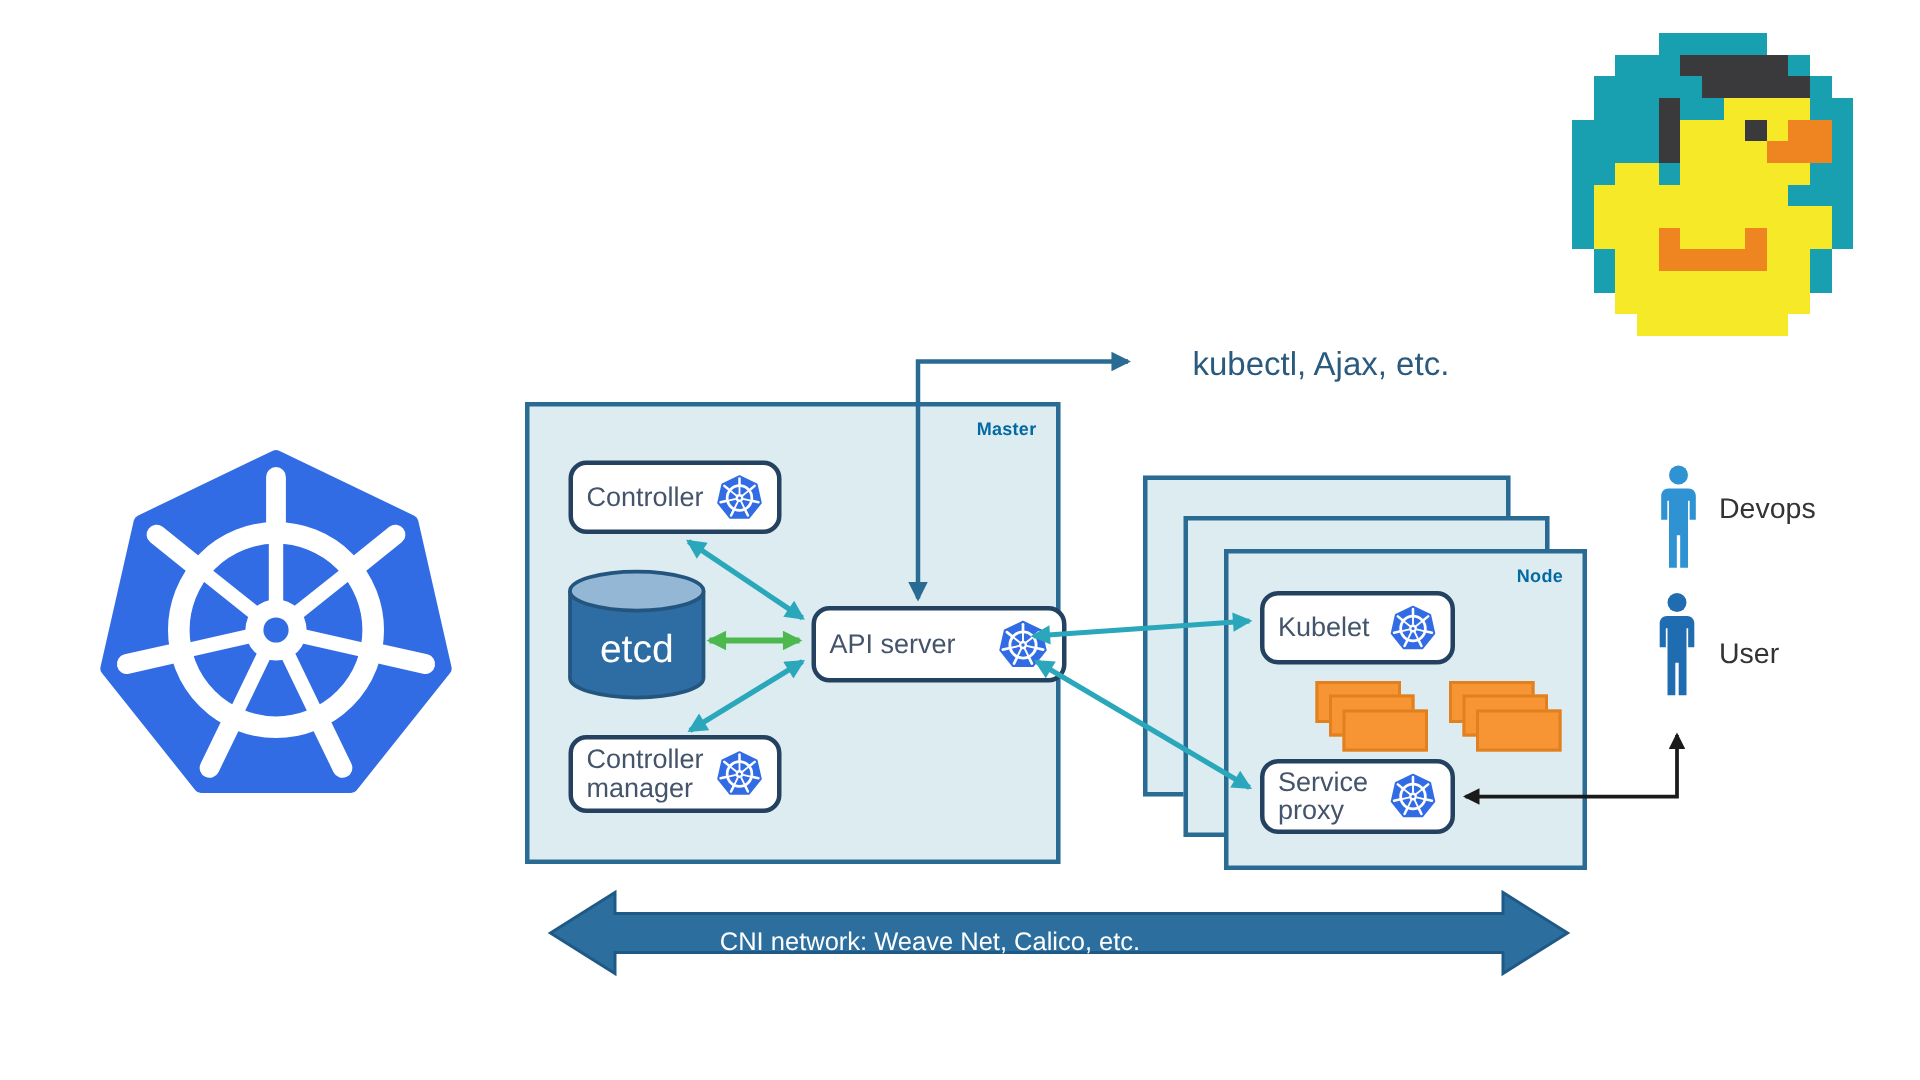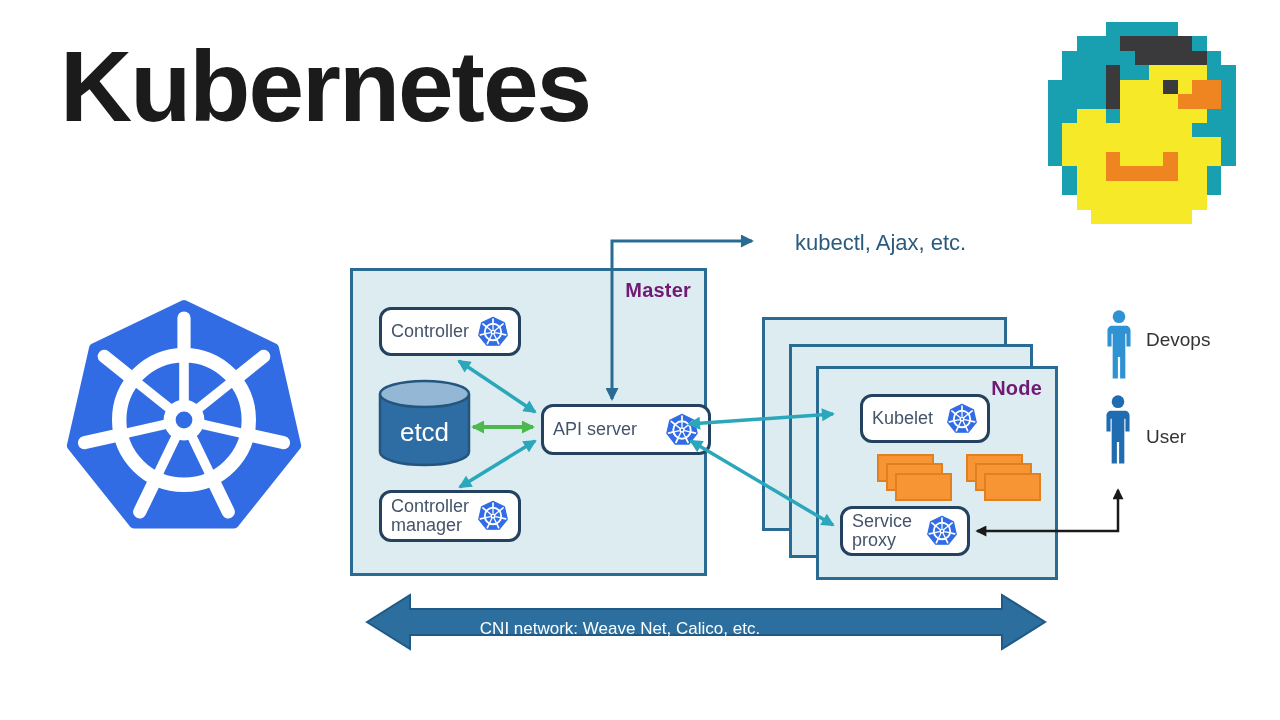--- a/index.html
+++ b/index.html
@@ -17,33 +17,33 @@
   .duck{position:absolute;left:1048px;top:22px;width:202px;height:202px;}
   .duck svg{shape-rendering:crispEdges;}
 
   
   .panel{position:absolute;background:var(--panel-fill);border:3px solid var(--panel-border);
          box-sizing:border-box;}
   .master{left:350px;top:268px;width:357px;height:308px;}
   .node-back{left:762px;top:317px;width:245px;height:214px;}
   .node-mid{left:789px;top:344px;width:244px;height:214px;}
   .node-front{left:816px;top:366px;width:242px;height:214px;}
-  .panel-label{position:absolute;top:8px;right:13px;font-weight:bold;font-size:20px;
-               color:#701a75;letter-spacing:0.2px;}
+  .panel-label{position:absolute;top:8px;right:13px;font-weight:bold;font-size:12px;
+               color:#0369a1;letter-spacing:0.2px;}
 
   
   .card{position:absolute;background:#fff;border:3px solid var(--card-border);border-radius:12px;
         box-sizing:border-box;display:flex;align-items:center;justify-content:space-between;
         gap:4px;padding:0 9px;color:var(--card-text);font-size:18px;line-height:1.08;}
   .card .mini{flex:none;}
   .oneline{white-space:nowrap;}
   .scheduler{left:26px;top:36px;width:142px;height:49px;}
   .controller{left:26px;top:219px;width:142px;height:52px;}
   .api{left:188px;top:133px;width:170px;height:51px;}
-  .kubelet{left:21px;top:25px;width:130px;height:49px;margin-left:20px;}
+  .kubelet{left:21px;top:25px;width:130px;height:49px;}
   .service{left:21px;top:137px;width:130px;height:50px;}
 
   
   .etcd{position:absolute;left:24px;top:108px;width:95px;height:88px;}
   .etcd .etcd-label{position:absolute;left:0;right:0;top:38px;text-align:center;color:#fff;
                     font-size:26px;}
 
   
   .cgroup{position:absolute;width:76px;height:48px;}
   .cg1{left:58px;top:85px;} .cg2{left:147px;top:85px;}
@@ -102,21 +102,20 @@
         <line x1="-58.5" y1="13.4" x2="-82.9" y2="18.9"></line>
         <line x1="-46.9" y1="-37.4" x2="-66.4" y2="-53"></line>
       </g>
     </g>
     <path id="person-sym" d="M11,21 h18 c3.8,0 6.5,2.8 6.5,6.5 V49 h-5.5 v-17 h-1.5 v60 h-7 v-29 h-3 v29 h-7 v-60 h-1.5 v17 H4.5 V27.5 C4.5,23.8 7.2,21 11,21 z"></path>
   </defs>
 </svg>
 
 <div id="stage">
 
-  <div class="title">Kubernetes</div>
 
   <svg class="k8s-logo" viewBox="-105 -105 210 210">
     <use href="#k8s-sym"></use>
   </svg>
 
   <div class="duck">
     <svg id="duck-svg" viewBox="0 0 14 14" width="202" height="202">
         <rect x="4" y="0" width="1" height="1" fill="#18a0b0"></rect>
         <rect x="5" y="0" width="1" height="1" fill="#18a0b0"></rect>
         <rect x="6" y="0" width="1" height="1" fill="#18a0b0"></rect>

